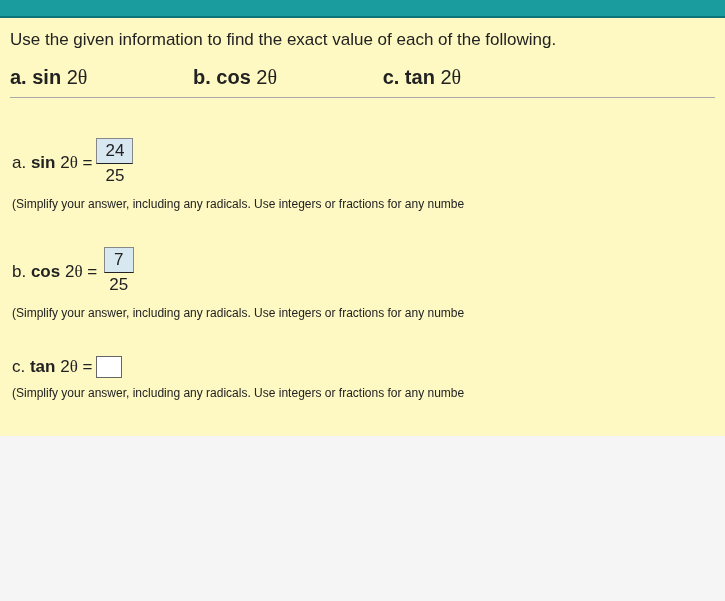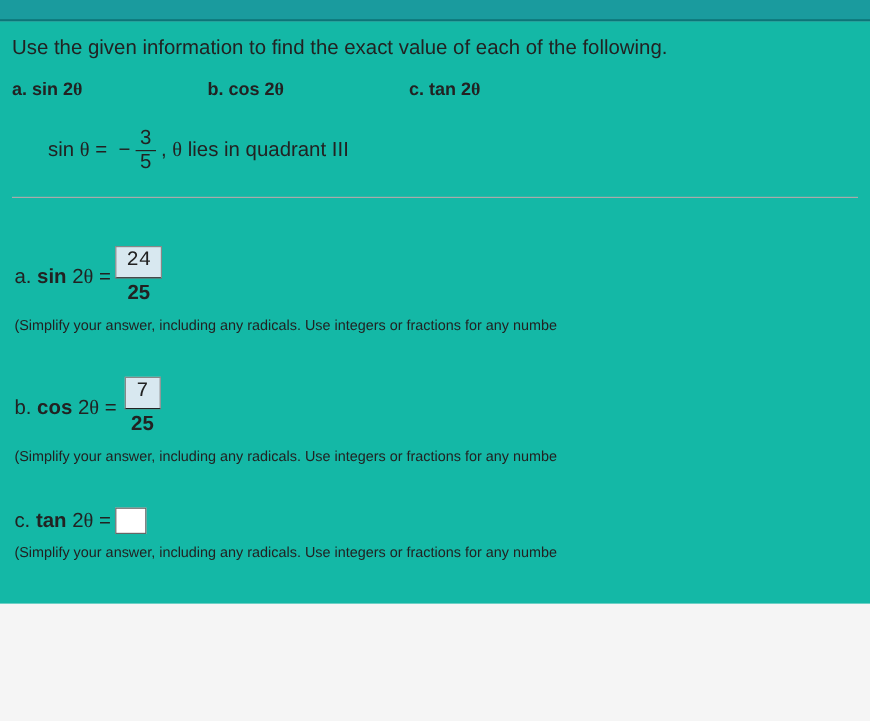--- a/index.html
+++ b/index.html
@@ -14,31 +14,30 @@
       height: 601px;
       overflow: hidden;
       color: #222;
     }
     .top-bar {
       background: #1a9b9e;
       height: 18px;
       border-bottom: 2px solid #0d7578;
     }
     .content {
-      background: #14b8a6;
+      background: #fef9c3;
       padding: 12px 10px 10px 10px;
     }
     .instruction {
       font-size: 17px;
       margin-bottom: 16px;
     }
     .parts-row {
-      font-size: 15px;
-      margin-bottom: 22px;
-      font-weight: bold;
+      font-size: 20px;
+      margin-bottom: 4px;
     }
     .parts-row span {
       display: inline-block;
       margin-right: 50px;
     }
     .given {
       font-size: 17px;
       margin-left: 30px;
       margin-bottom: 20px;
       display: flex;
@@ -69,25 +68,23 @@
       margin: 0 4px;
       line-height: 1.2;
     }
     .fraction-box .num {
       background: #d8e8f0;
       border: 1px solid #888;
       border-bottom: 1.5px solid #222;
       padding: 2px 8px;
       text-align: center;
       min-width: 30px;
-      font-family: Liberation Mono, monospace;
     }
     .fraction-box .den {
       padding: 2px 8px;
-      font-weight: bold;
     }
     .divider {
       border: none;
       border-top: 1px solid #aaa;
       margin: 8px 0 40px 0;
     }
     .answer-section {
       padding-left: 2px;
     }
     .answer-line {
@@ -123,29 +120,20 @@
 <div class="content">
 
   <div class="instruction">Use the given information to find the exact value of each of the following.</div>
 
   <div class="parts-row">
     <span><b>a. sin</b> 2<span class="theta">θ</span></span>
     <span><b>b. cos</b> 2<span class="theta">θ</span></span>
     <span><b>c. tan</b> 2<span class="theta">θ</span></span>
   </div>
 
-  <div class="given">
-    <span>sin <span class="theta">θ</span> = &nbsp;</span>
-    <span>−</span>
-    <span class="fraction">
-      <span class="num">3</span>
-      <span class="den">5</span>
-    </span>
-    <span>, <span class="theta">θ</span> lies in quadrant III</span>
-  </div>
 
   <hr class="divider">
 
   <div class="answer-section">
 
     <div class="answer-line">
       <span>a. <b>sin</b> 2<span class="theta">θ</span> = </span>
       <span class="fraction-box">
         <span class="num">24</span>
         <span class="den">25</span>

